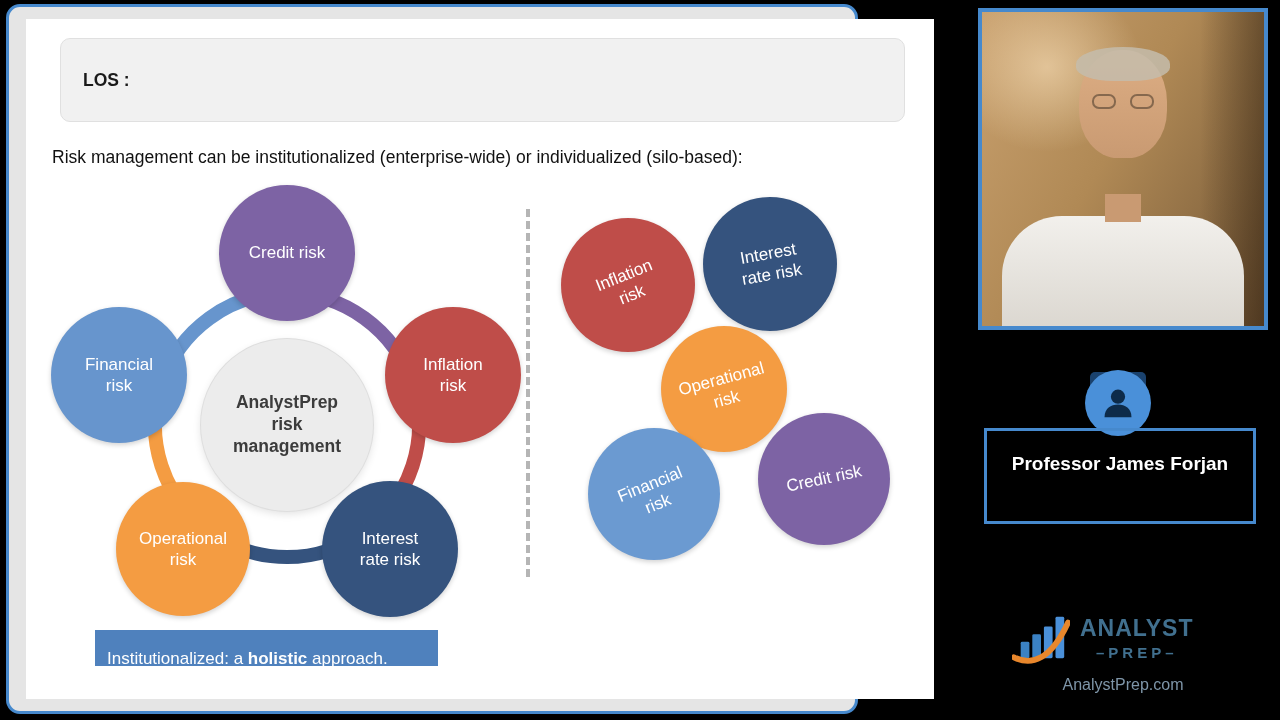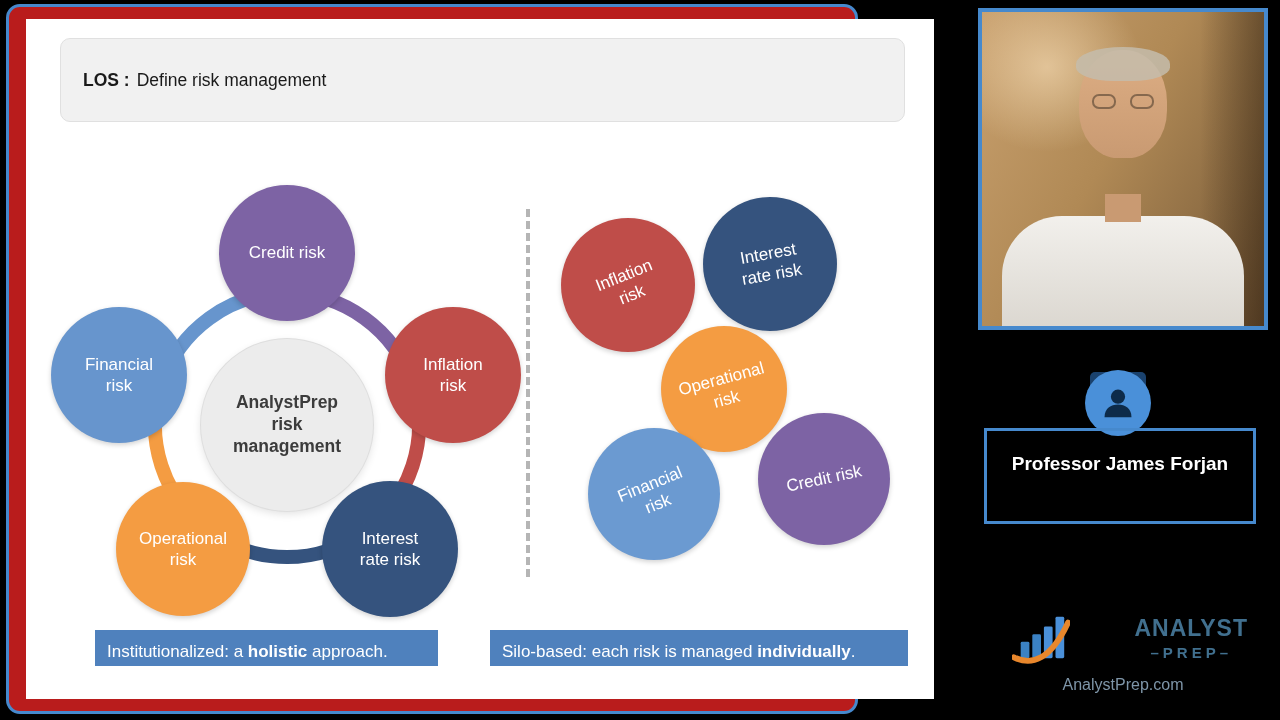--- a/index.html
+++ b/index.html
@@ -2,21 +2,21 @@
 <html><head>
 <meta charset="utf-8">
 <style>
   * { margin:0; padding:0; box-sizing:border-box; }
   html,body { width:1280px; height:720px; background:#000; overflow:hidden;
               font-family:"Liberation Sans", sans-serif; }
   .stage { position:relative; width:1280px; height:720px; background:#000; }
 
   
   .slide-frame { position:absolute; left:6px; top:4px; width:852px; height:710px;
-                 border:3px solid #4689cd; border-radius:14px; background:#b91c1c; }
+                 border:3px solid #4689cd; border-radius:14px; background:#e5e5e5; }
   .slide { position:absolute; left:17px; top:12px; width:908px; height:680px;
            background:#fff; }
 
   .los-box { position:absolute; left:34px; top:19px; width:845px; height:84px;
              background:#f1f1f1; border:1px solid #e0e0e0; border-radius:10px;
              display:flex; align-items:center; padding-left:22px;
              font-size:17.5px; color:#1a1a1a; }
   .los-label { font-weight:700; margin-right:7px; }
 
   .subtitle { position:absolute; left:26px; top:128px; font-size:17.5px; color:#111; }
@@ -55,21 +55,21 @@
   .sb3 { left:562px; top:409px; width:132px; height:132px; }
   .sb4 { left:732px; top:394px; width:132px; height:132px; }
 
   .w80  { width:80px; }  .w86 { width:86px; }
   .w96  { width:96px; }  .w100{ width:100px; }
   .rot22{ transform:rotate(-22deg); } .rot15{ transform:rotate(-15deg); }
   .rot12{ transform:rotate(-12deg); } .rot10{ transform:rotate(-10deg); }
 
   
   .caption { position:absolute; top:611px; height:36px; color:#fff; font-size:17px;
-             line-height:36px; padding:4px 12px; white-space:nowrap; }
+             line-height:36px; padding:11px 12px; white-space:nowrap; }
   .cap-left  { left:69px;  width:343px; }
   .cap-right { left:464px; width:418px; }
   .caption b { font-weight:700; }
 
   
   .thumb { position:absolute; left:978px; top:8px; width:290px; height:322px;
            border:4px solid #4689cd; background:#000; overflow:hidden; }
   .photo { position:absolute; inset:0;
            background:linear-gradient(120deg,#c8a06e 0%,#b08955 45%,#8a6a42 78%,#6e5233 100%); }
   .photo-light { position:absolute; left:-30px; top:-30px; width:190px; height:170px;
@@ -95,42 +95,42 @@
   .badge { position:absolute; left:1085px; top:370px; width:66px; height:66px;
            border-radius:50%; display:flex; align-items:center; justify-content:center; }
   .badge svg { width:38px; height:38px; }
 
   .name-box { position:absolute; left:984px; top:428px; width:272px; height:96px;
               border:3px solid #4689cd; text-align:center; color:#fff; }
   .prof-name { margin-top:22px; font-size:19px; font-weight:700; }
   .prof-cred { margin-top:7px;  font-size:15px; font-weight:700; }
 
   .logo { position:absolute; left:1012px; top:604px; width:236px; height:68px;
-          display:flex; align-items:center; justify-content:space-between; gap:10px; }
+          display:flex; align-items:center; justify-content:flex-start; gap:10px; }
   .logo-icon svg { width:58px; height:58px; display:block; }
   .logo-text { text-align:center; }
   .logo-line1 { font-size:23px; font-weight:700; letter-spacing:1px; }
   .logo-line2 { font-size:15px; font-weight:700; letter-spacing:4px; margin-top:2px; }
 
   .website { position:absolute; left:978px; top:676px; width:290px;
              text-align:center; font-size:16px; }
 </style>
 </head>
 <body>
 
 <div class="stage">
 
   <div class="slide-frame" style="border-color: rgb(70, 137, 205);">
     <div class="slide">
 
       <div class="los-box">
         <span class="los-label">LOS :</span>
-        <span class="los-text">Define risk management</span>
-      </div>
-
+      </div>
+
+      <div class="subtitle">Risk management can be institutionalized (enterprise-wide) or individualized (silo-based):</div>
 
       <svg class="hub-arcs" viewBox="0 0 908 680">
         <path d="M 261 274 A 132 132 0 0 1 386.5 365.2" stroke="#7d63a4"></path>
         <path d="M 386.5 365.2 A 132 132 0 0 1 338.6 512.8" stroke="#bf4d49"></path>
         <path d="M 338.6 512.8 A 132 132 0 0 1 183.4 512.8" stroke="#35537e"></path>
         <path d="M 183.4 512.8 A 132 132 0 0 1 135.5 365.2" stroke="#f49c42"></path>
         <path d="M 135.5 365.2 A 132 132 0 0 1 261 274" stroke="#6795cd"></path>
       </svg>
 
       <div class="hub-center">
@@ -166,23 +166,20 @@
       </div>
       <div class="bubble sb3" style="background-color: rgb(107, 154, 209);">
         <span class="w80 rot22">Financial risk</span>
       </div>
       <div class="bubble sb4" style="background-color: rgb(125, 99, 164);">
         <span class="w100 rot12">Credit risk</span>
       </div>
 
       <div class="caption cap-left" style="background-color: rgb(79, 129, 189);">
         <span>Institutionalized: a </span><b>holistic</b><span> approach.</span>
-      </div>
-      <div class="caption cap-right" style="background-color: rgb(79, 129, 189);">
-        <span>Silo-based: each risk is managed </span><b>individually</b><span>.</span>
       </div>
 
     </div>
   </div>
 
   <div class="thumb" style="border-color: rgb(70, 137, 205);">
     <div class="photo">
       <div class="photo-light"></div>
       <div class="photo-shadow"></div>
       <div class="photo-shirt"></div>

